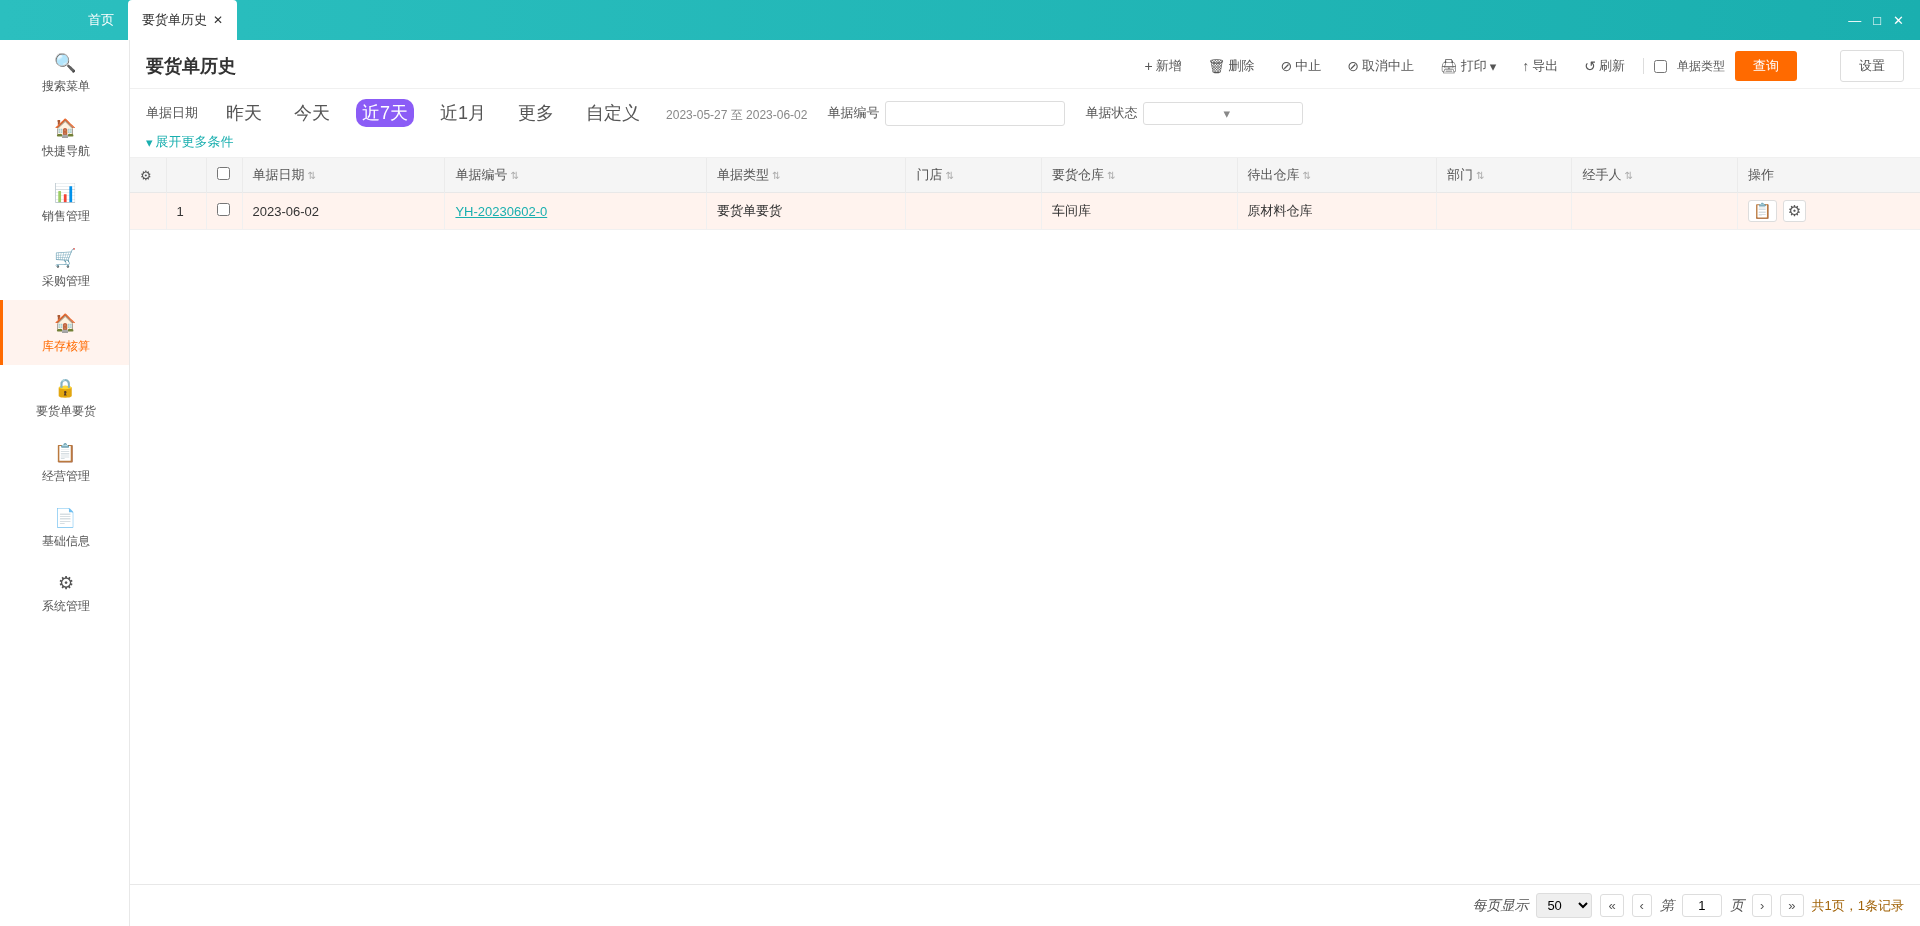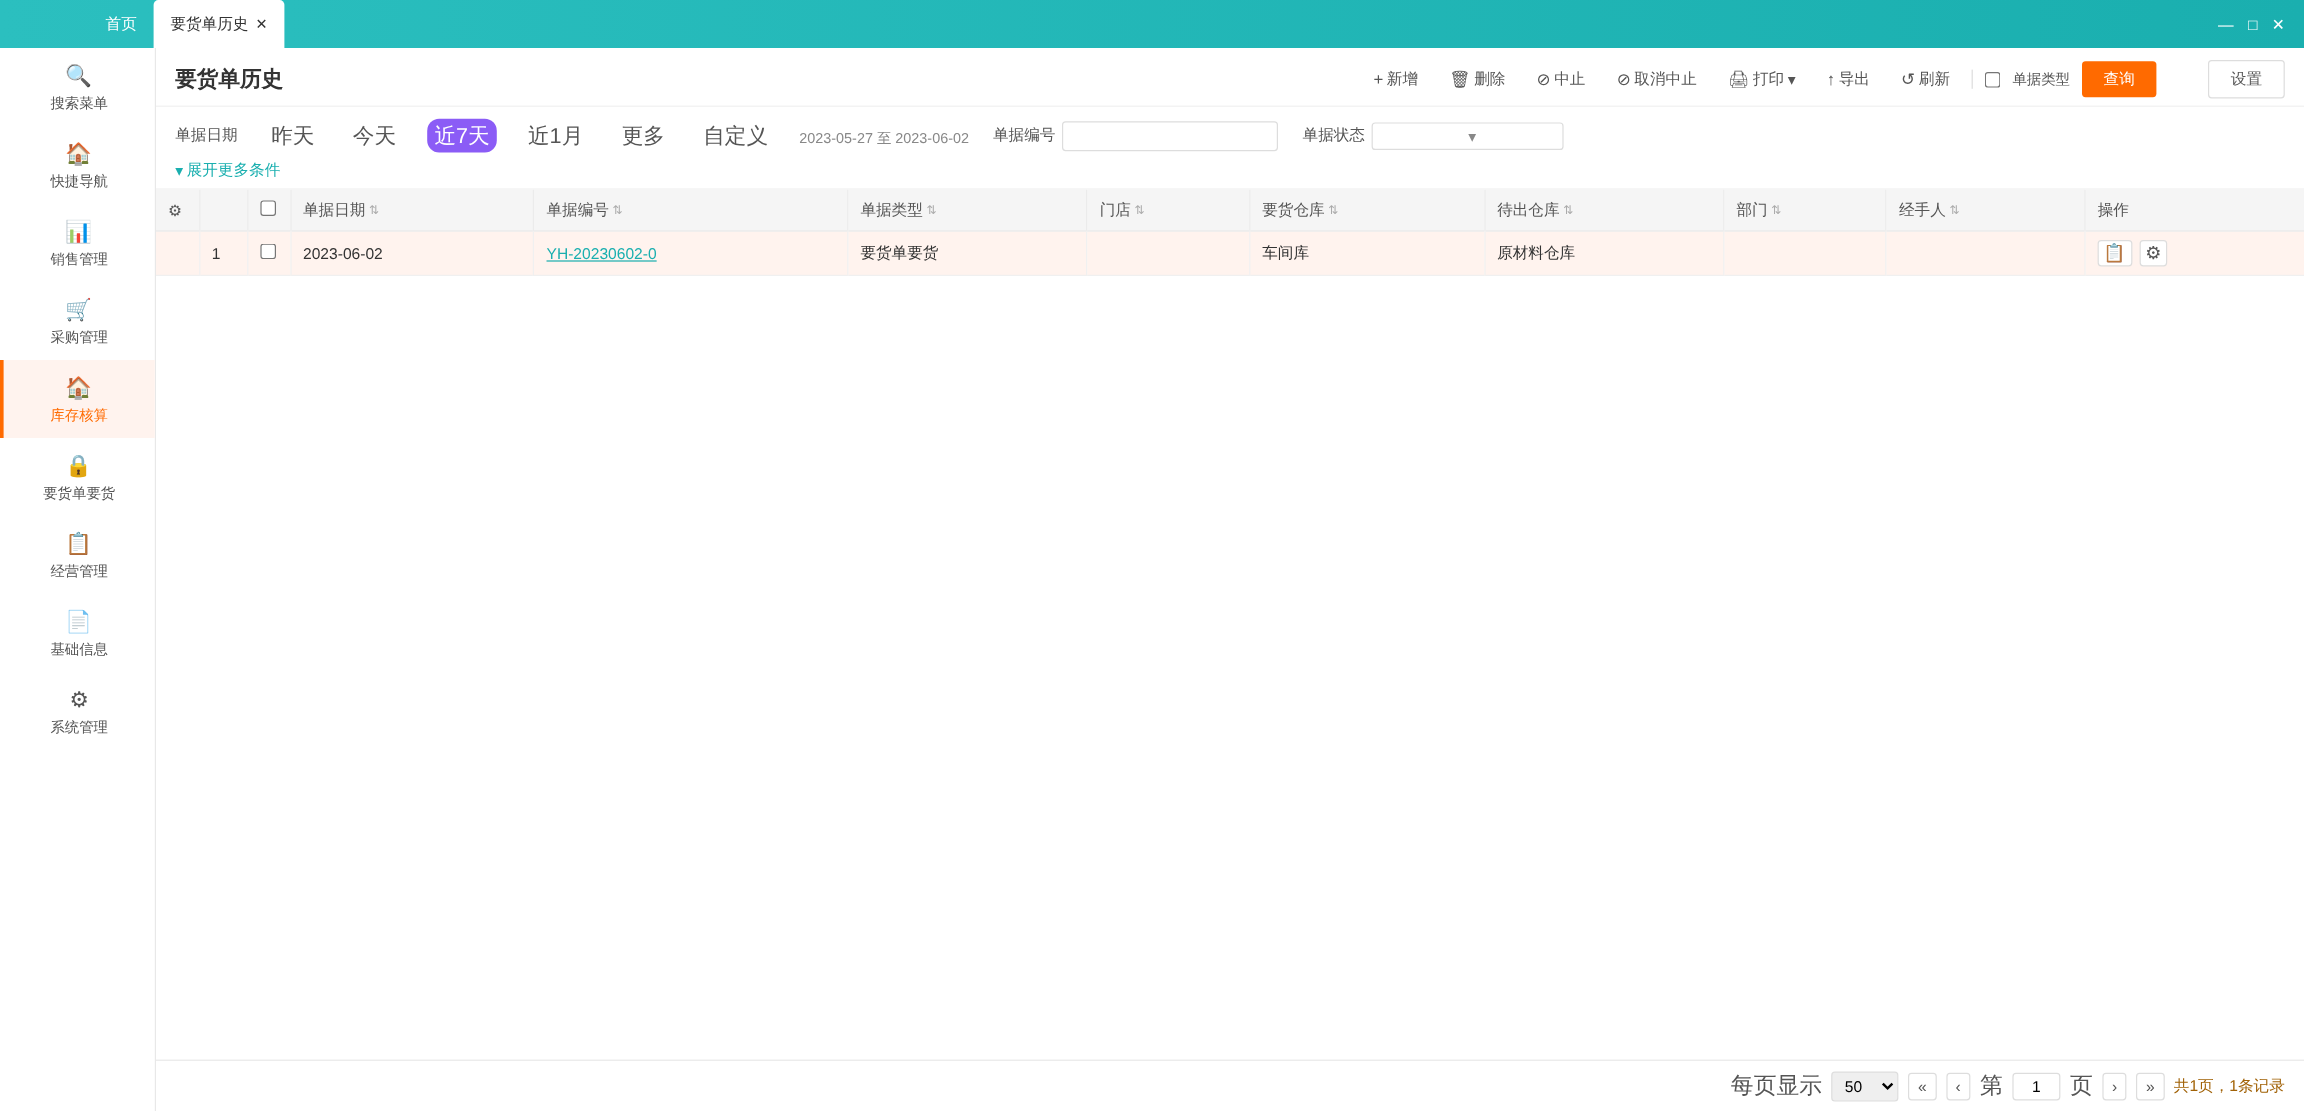--- a/index.html
+++ b/index.html
@@ -283,21 +283,21 @@
     .pagination {
       border-top: 1px solid #e8e8e8;
       padding: 8px 16px;
       display: flex;
       align-items: center;
       justify-content: flex-end;
       gap: 8px;
       flex-shrink: 0;
       background: white;
     }
-    .pagination-label { color: #555; font-size: 19px; }
+    .pagination-label { color: #555; font-size: 14px; font-style: italic; }
     .page-size-select {
       border: 1px solid #ddd;
       padding: 3px 6px;
       border-radius: 3px;
       font-size: 13px;
       cursor: pointer;
     }
     .page-nav-btn {
       border: 1px solid #ddd;
       background: white;

